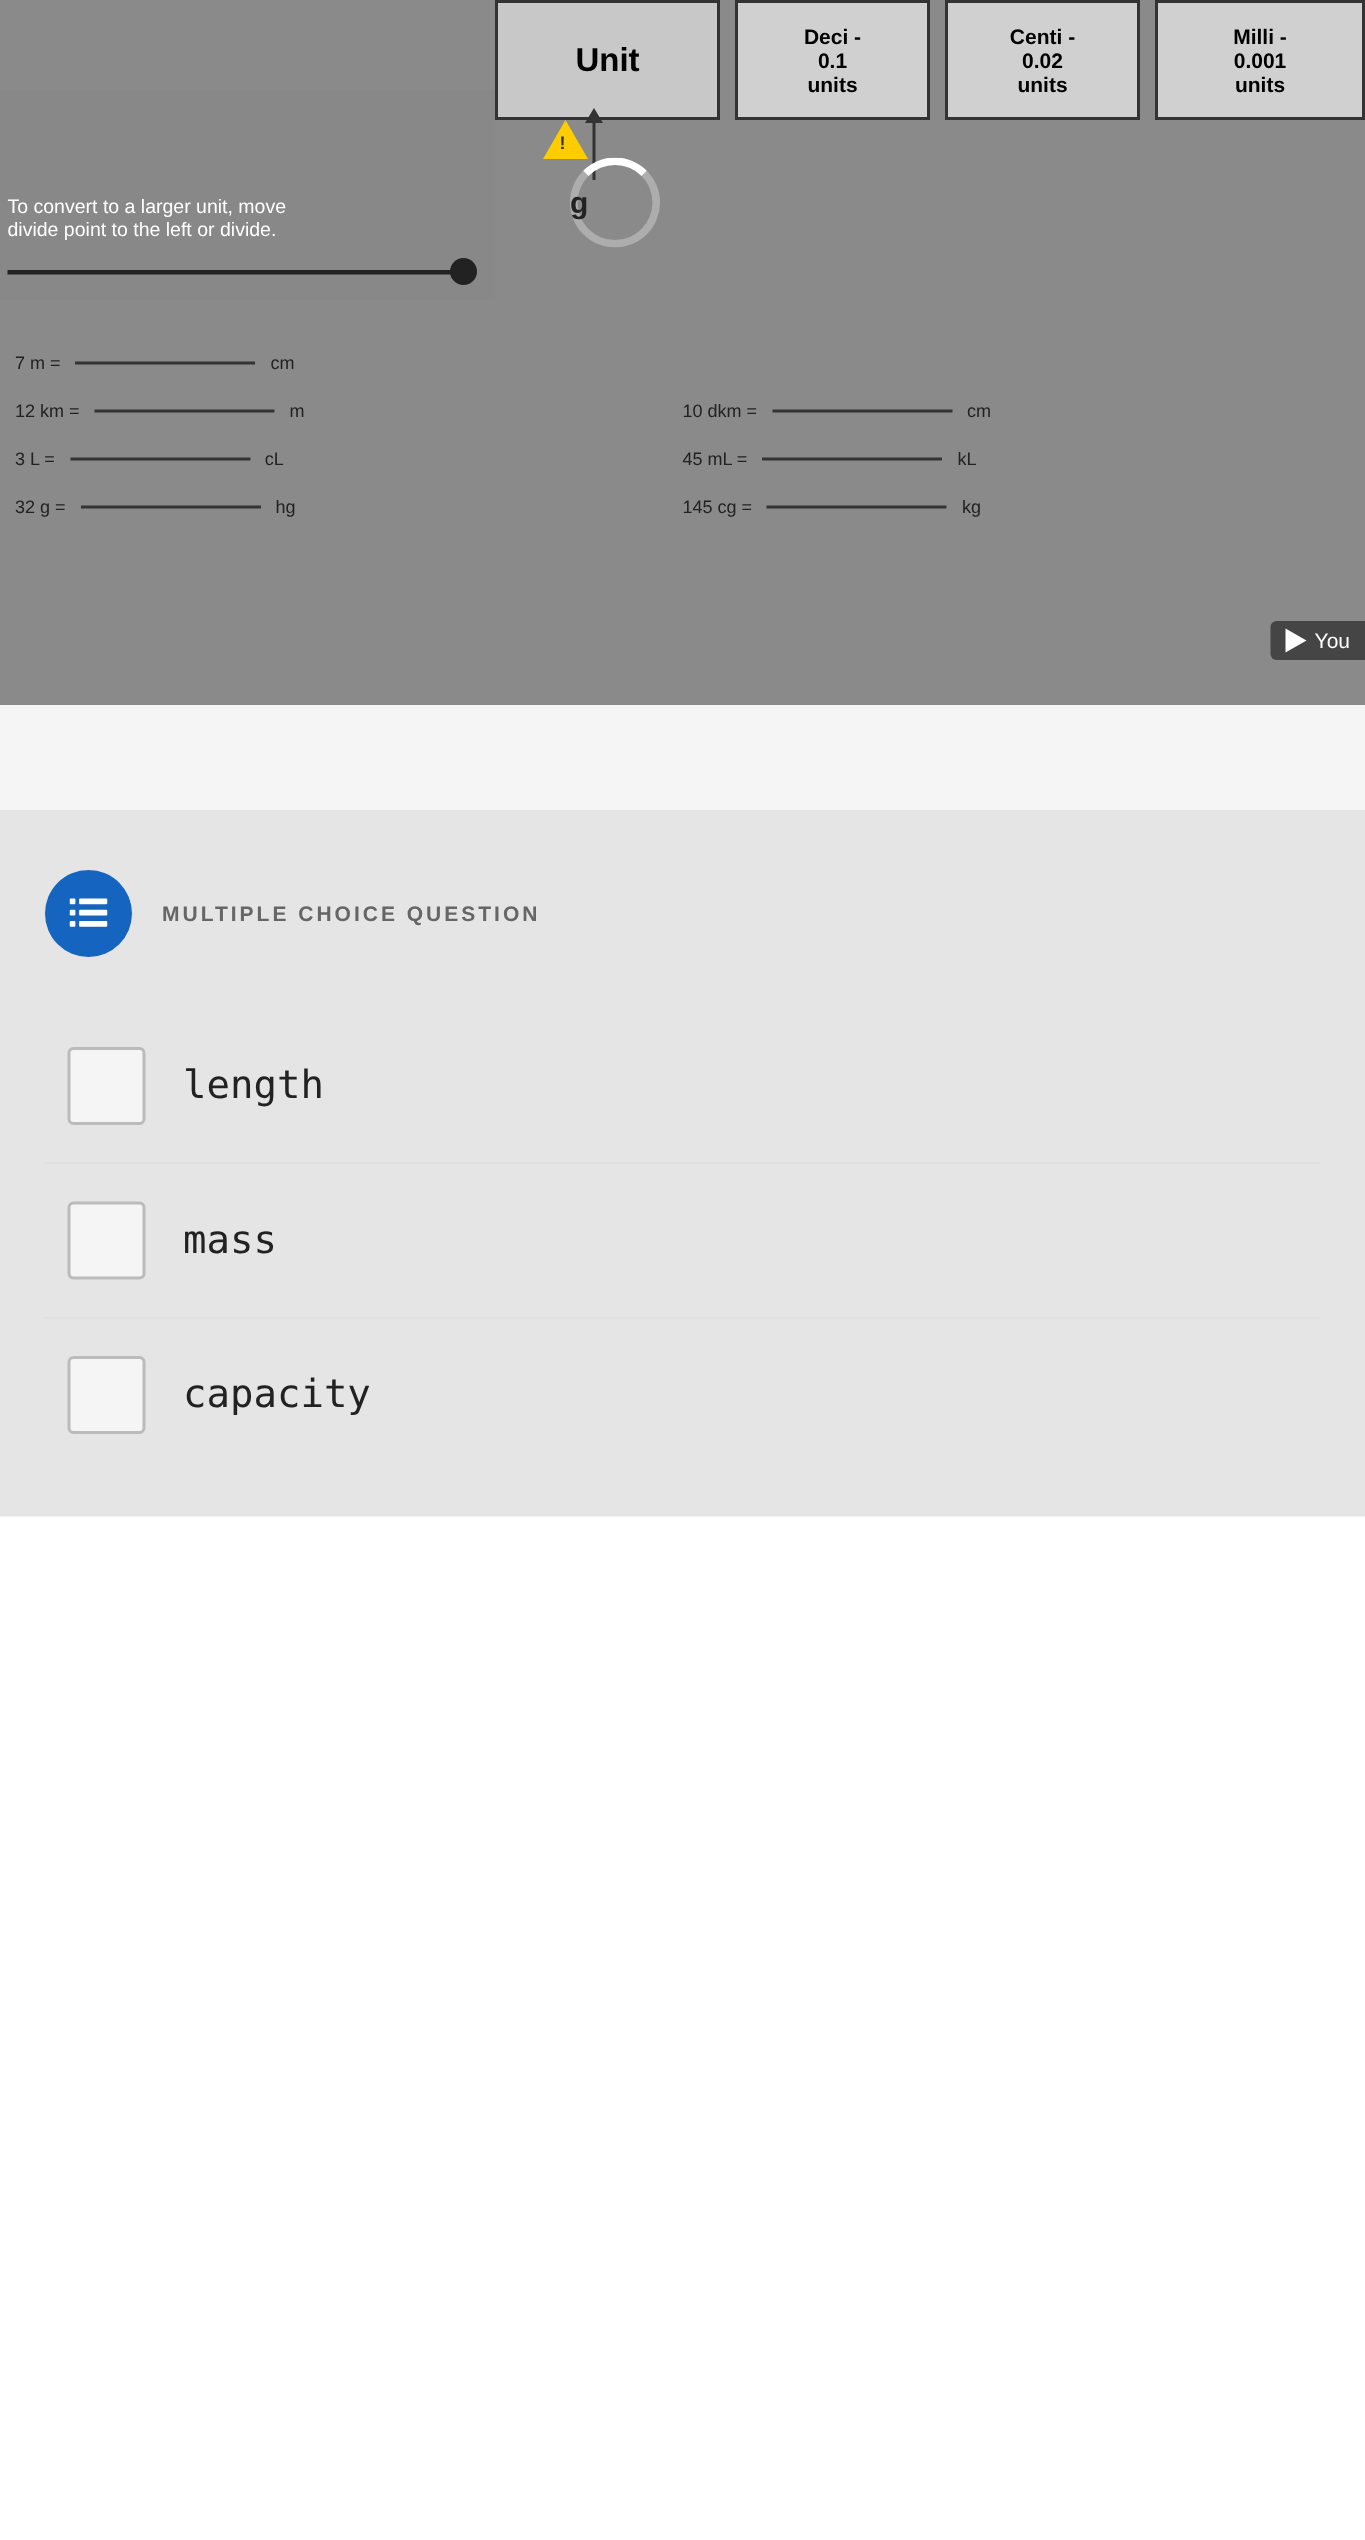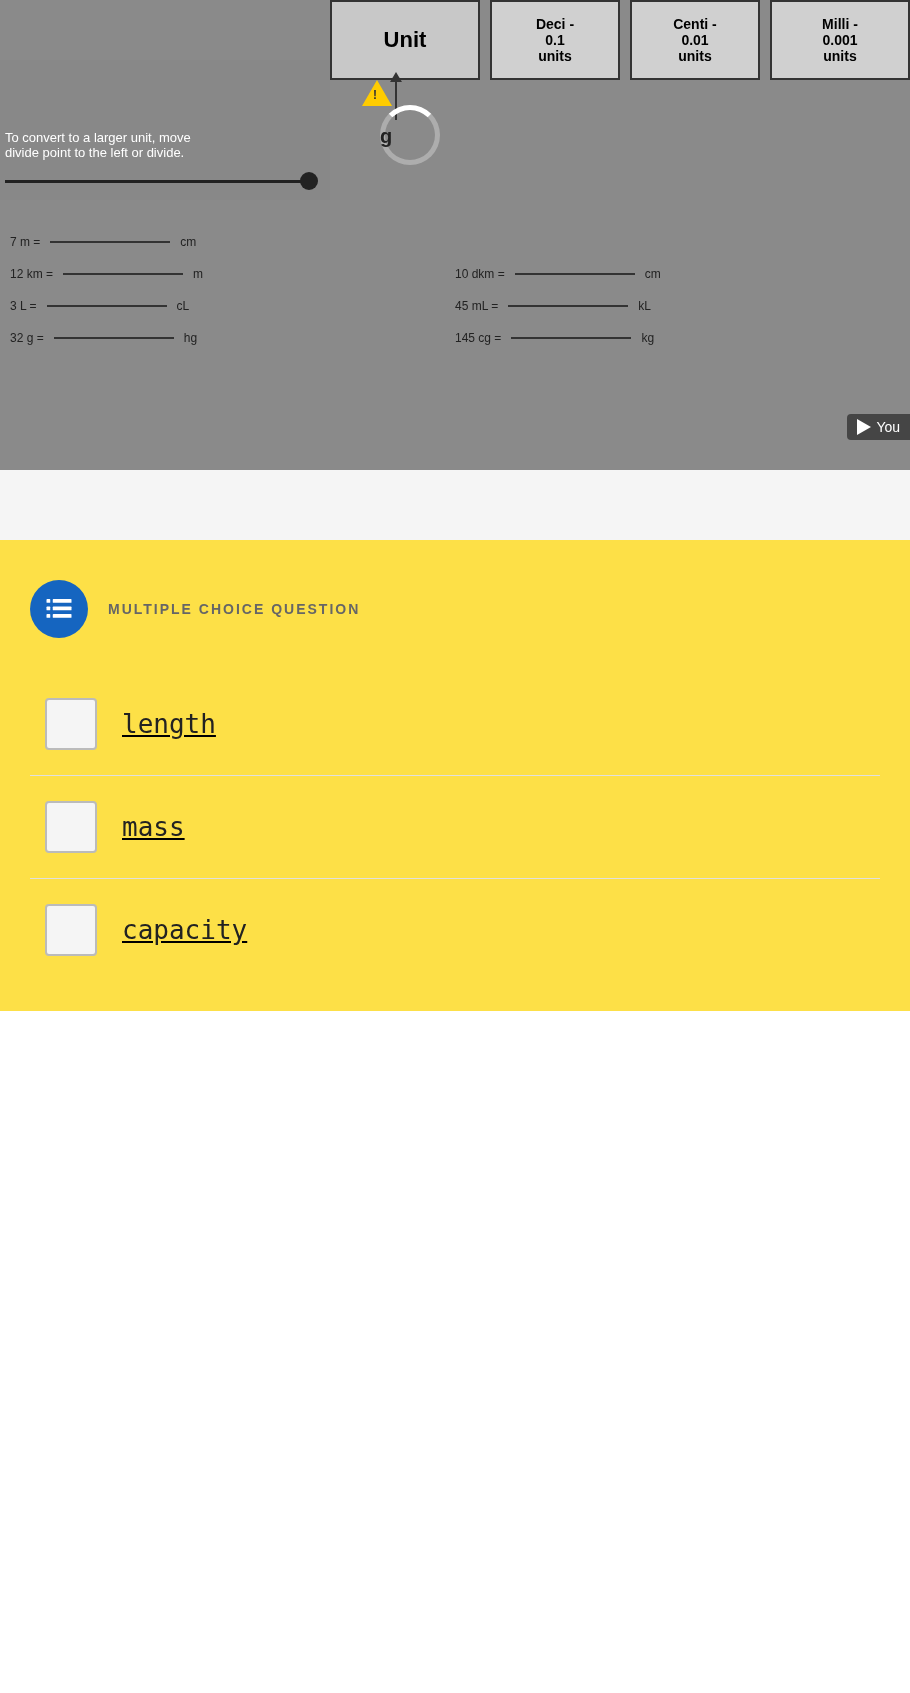--- a/index.html
+++ b/index.html
@@ -223,21 +223,21 @@
     
     .spacer {
       width: 100%;
       height: 70px;
       background: #f5f5f5;
     }
 
     
     .quiz-section {
       padding: 40px 30px 30px 30px;
-      background: #fde047;
+      background: #e5e5e5;
     }
 
     .question-header {
       display: flex;
       align-items: center;
       gap: 20px;
       margin-bottom: 35px;
     }
 
     .mcq-icon {
@@ -273,21 +273,20 @@
     }
 
     
     .answer-option {
       display: flex;
       align-items: center;
       gap: 25px;
       padding: 25px 15px;
       border-bottom: 1px solid #e0e0e0;
       cursor: pointer;
-      text-decoration: underline;
     }
 
     .answer-option:last-child {
       border-bottom: none;
     }
 
     .checkbox {
       width: 52px;
       height: 52px;
       border: 2px solid #bbb;
@@ -342,21 +341,21 @@
     <div class="unit-box main">
       <span>Unit</span>
     </div>
     <div class="unit-box deci">
       <span style="white-space:pre-line;">Deci -
 0.1
 units</span>
     </div>
     <div class="unit-box centi">
       <span style="white-space:pre-line;">Centi -
-0.01
+0.02
 units</span>
     </div>
     <div class="unit-box milli">
       <span style="white-space:pre-line;">Milli -
 0.001
 units</span>
     </div>
 
     <div class="arrow-section">
       <div class="arrow-text">

